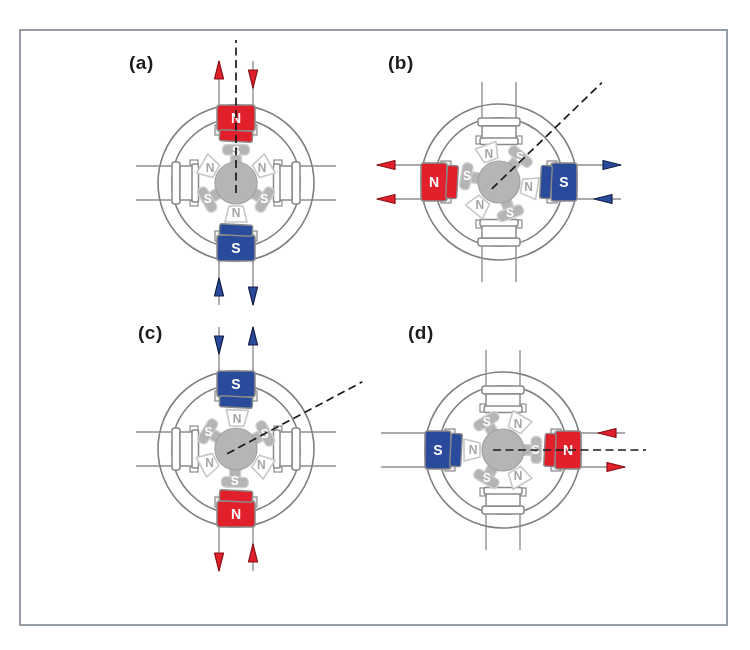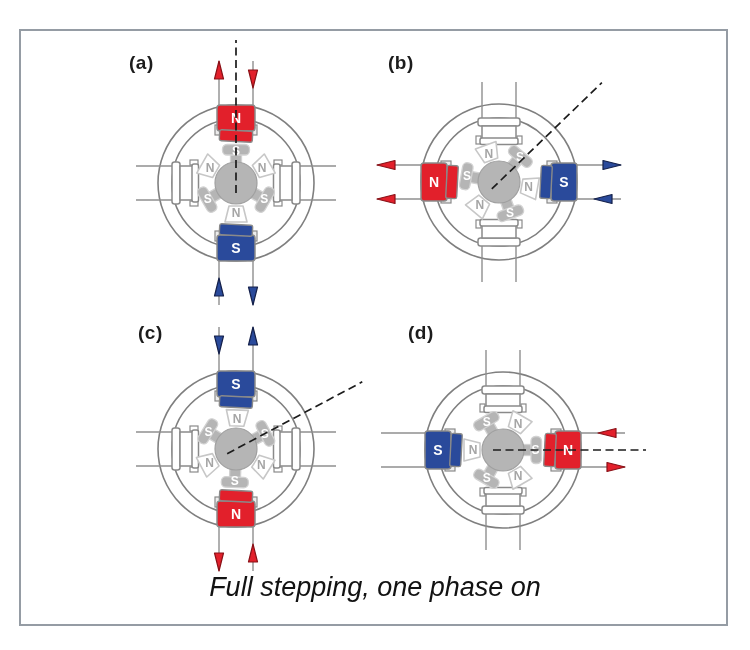--- a/index.html
+++ b/index.html
@@ -17,21 +17,20 @@
 <body>
 
 <div class="page">
   <div class="frame" style="border-color: rgb(149, 156, 164);"></div>
 
   <div class="sublabel" style="left:129px;top:52px;">(a)</div>
   <div class="sublabel" style="left:388px;top:52px;">(b)</div>
   <div class="sublabel" style="left:138px;top:322px;">(c)</div>
   <div class="sublabel" style="left:408px;top:322px;">(d)</div>
 
-  <div class="caption">Full stepping, one phase on</div>
 <div class="motor" style="left: 86px; top: 33px;">
       <svg width="300" height="300" viewBox="-150 -150 300 300">
         <circle cx="0" cy="0" r="78" fill="none" stroke="#7f7f7f" stroke-width="1.6"></circle>
         <circle cx="0" cy="0" r="64" fill="none" stroke="#7f7f7f" stroke-width="1.6"></circle>
         <g transform="rotate(0)">
           <line x1="-17" y1="-70" x2="-17" y2="-122" stroke="#8f8f8f" stroke-width="1.4"></line>
           <line x1="17" y1="-70" x2="17" y2="-122" stroke="#8f8f8f" stroke-width="1.4"></line>
           <rect x="-21" y="-58" width="6" height="10" fill="#ededed" stroke="#8a8a8a" stroke-width="1.2"></rect>
           <rect x="15" y="-58" width="6" height="10" fill="#ededed" stroke="#8a8a8a" stroke-width="1.2"></rect>
           <rect x="-19" y="-78" width="38" height="26" rx="3" fill="#e2202b" stroke="#8a8a8a" stroke-width="1.5"></rect>

